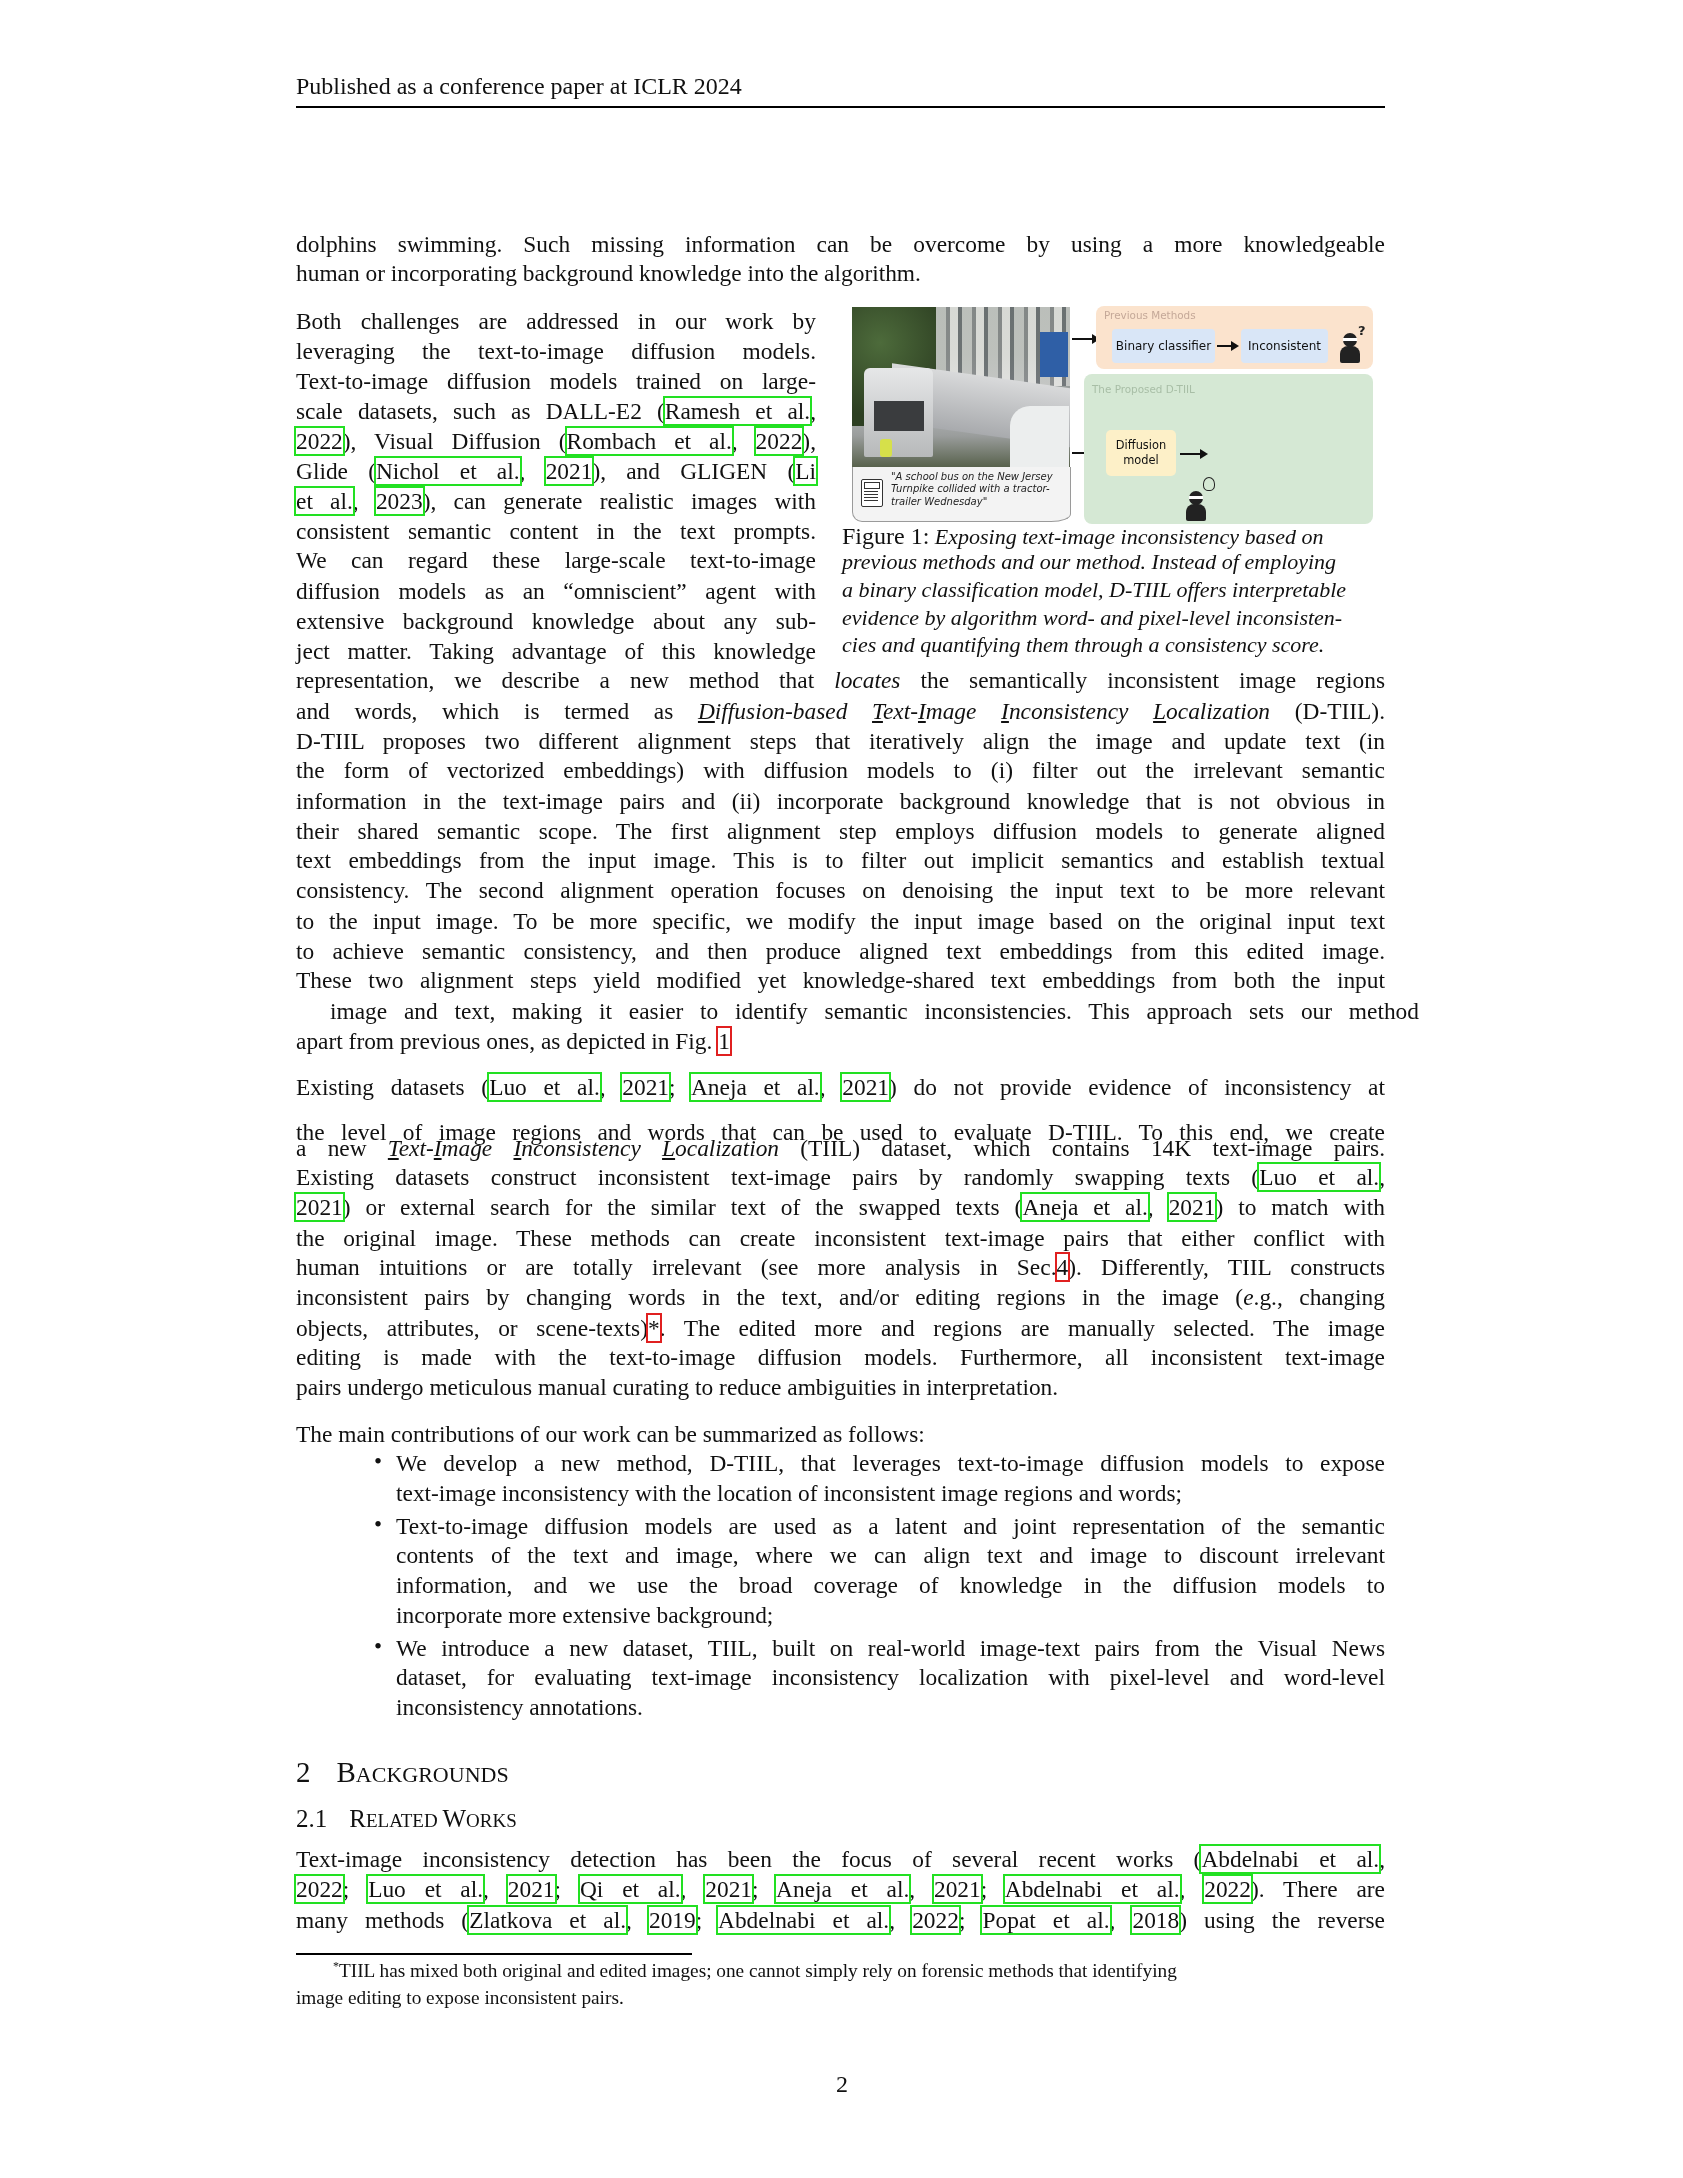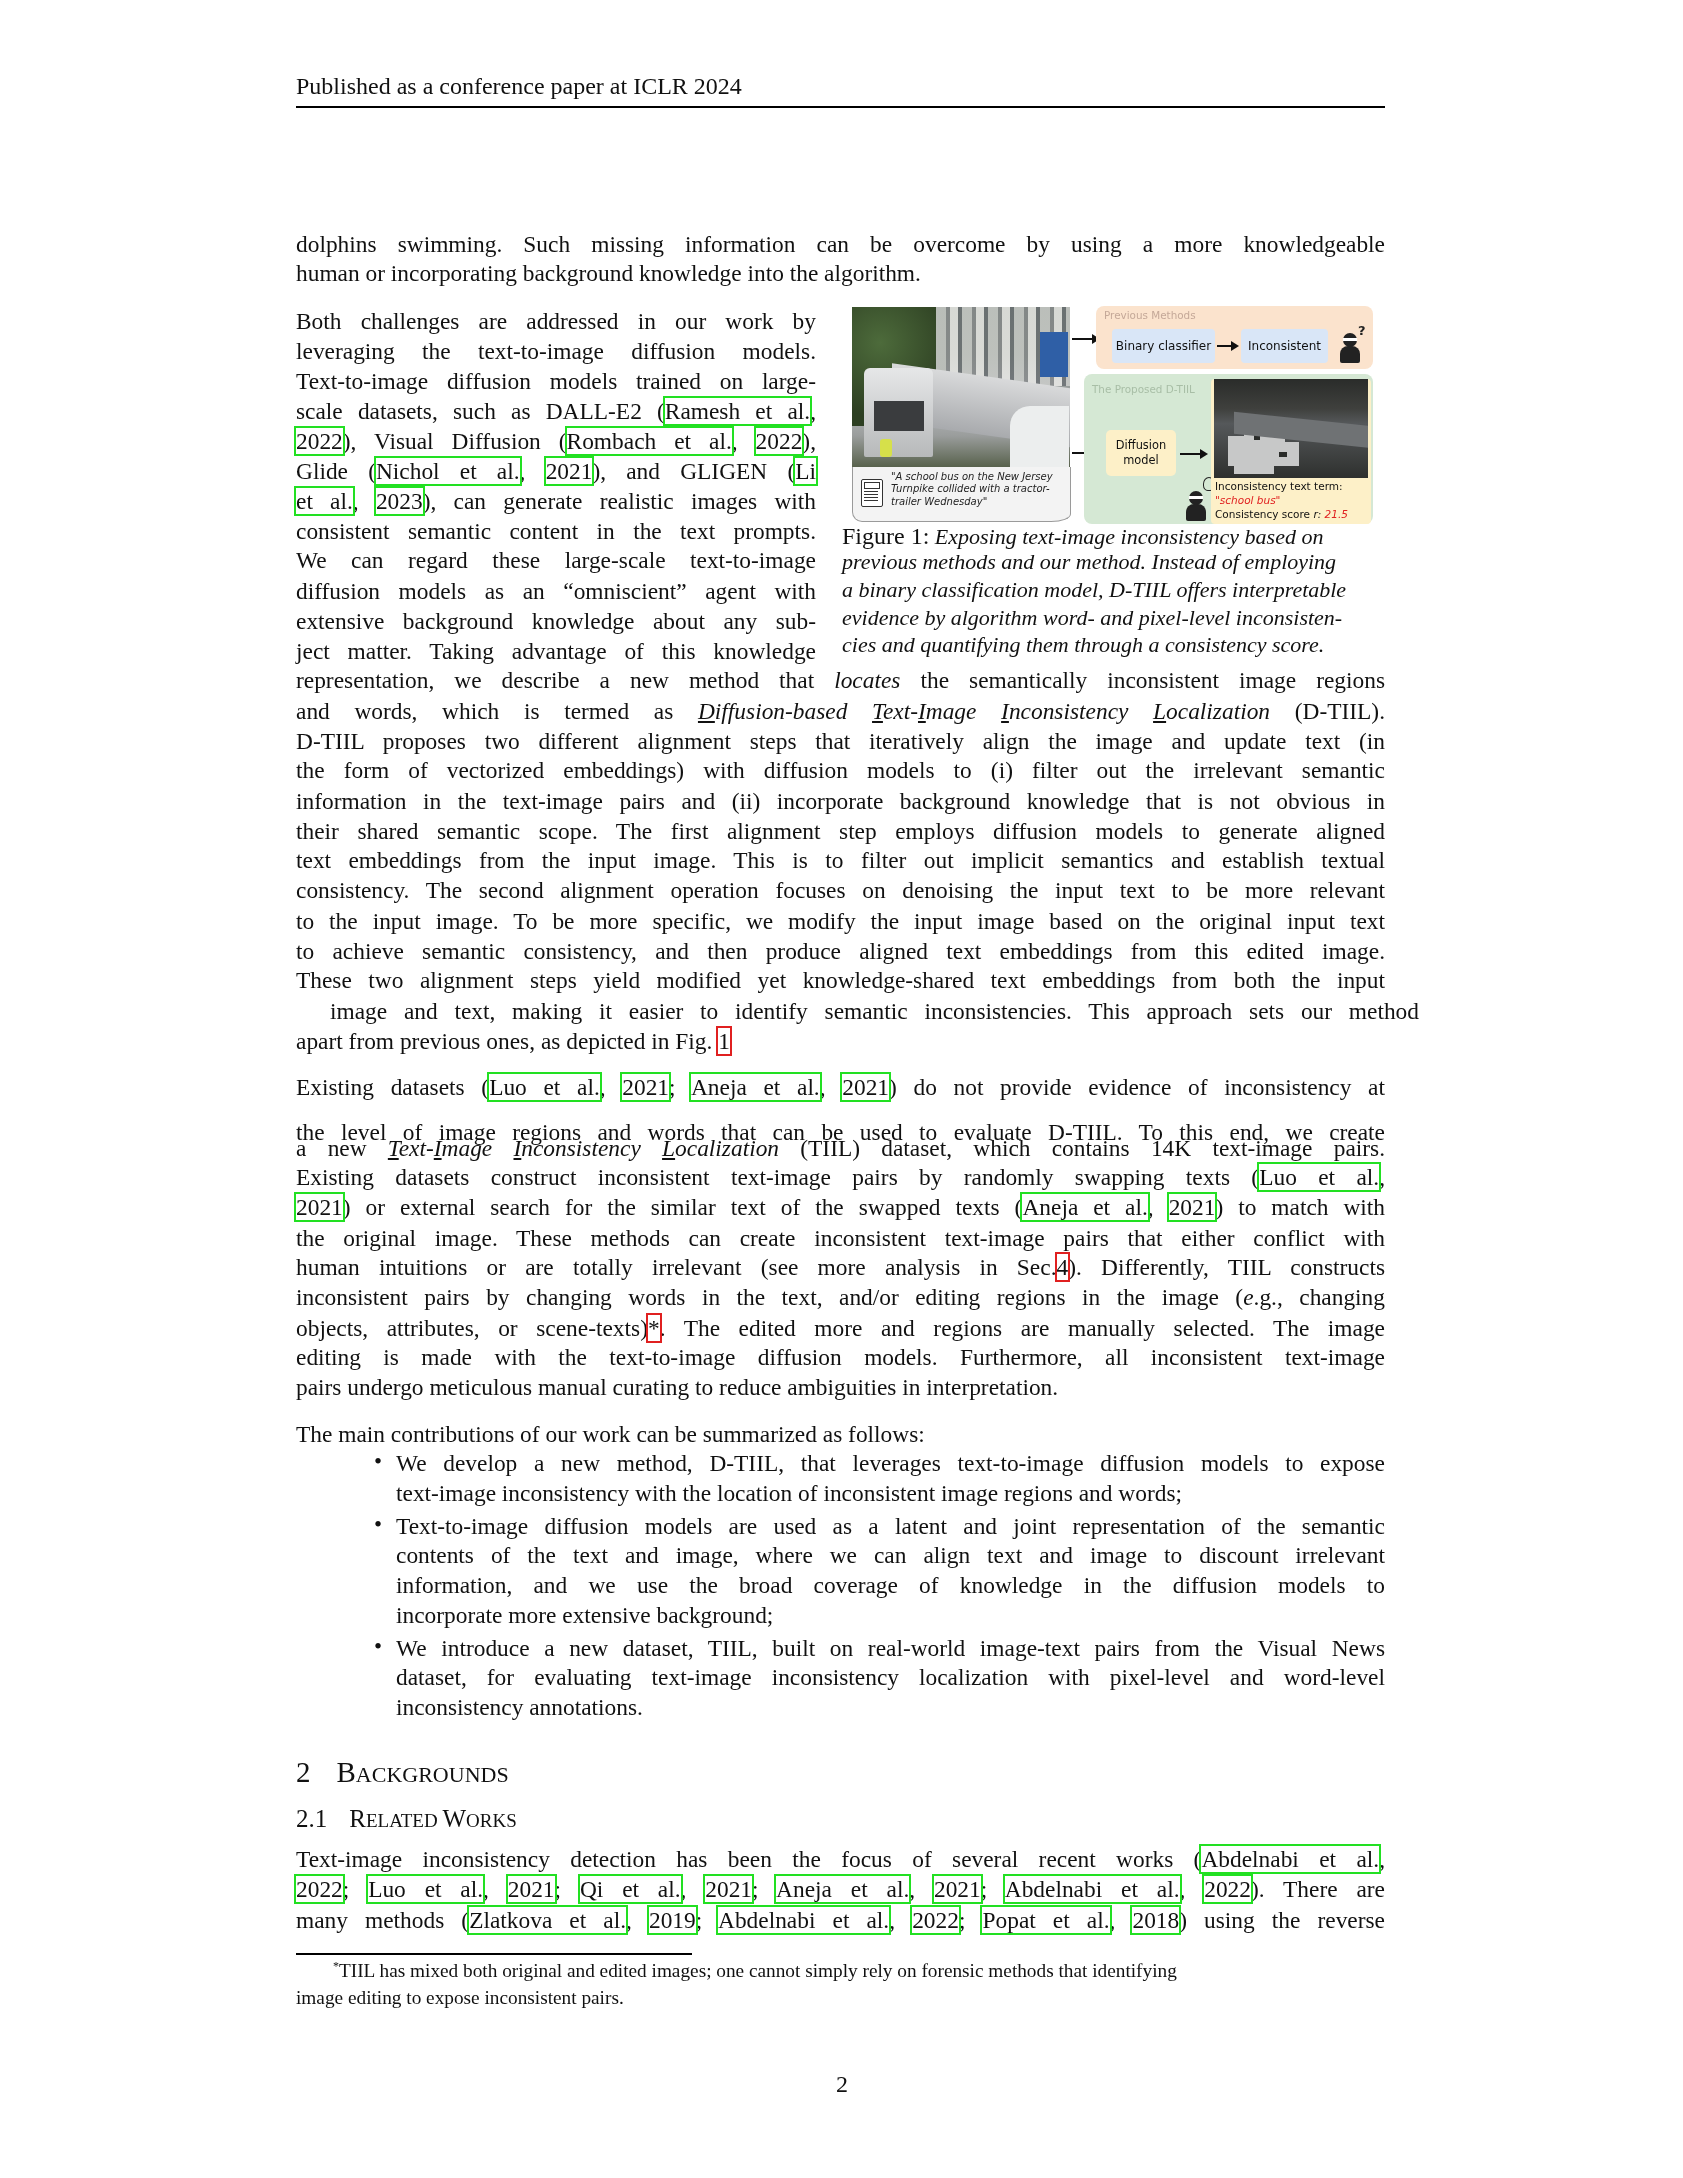--- a/index.html
+++ b/index.html
@@ -148,34 +148,20 @@
   <div class="green-box">
     <div class="green-title">The Proposed D-TIIL</div>
     <div class="diff-box">Diffusion model</div>
     <div class="arrow" style="left:96px;top:79px;width:26px;"></div>
     <div class="person" style="left:101px;top:117px;">
       <div class="head"></div>
         <div class="band"></div>
         <div class="bodyp"></div>
     </div>
     <div class="bulb" style="left:119px;top:103px;"></div>
-    <div class="result-box">
-      <div class="result-img">
-        <div class="mask" style="left:14px;top:57px;width:57px;height:30px;"></div>
-        <div class="mask" style="left:30px;top:50px;width:30px;height:12px;"></div>
-        <div class="mask" style="left:59px;top:63px;width:26px;height:24px;"></div>
-        <div class="mask" style="left:20px;top:85px;width:40px;height:10px;"></div>
-        <div class="mask" style="left:40px;top:55px;width:6px;height:6px;background:#2a2c2a;"></div>
-        <div class="mask" style="left:65px;top:73px;width:8px;height:5px;background:#2a2c2a;"></div>
-        <div style="position:absolute;left:20px;top:40px;width:139px;height:22px;background:#6f7274;transform:skewY(6deg);"></div>
-      </div>
-      <div class="result-text" style="top:101px;">Inconsistency text term:</div>
-      <div class="result-text red" style="top:115px;">"school bus"</div>
-      <div class="result-text" style="top:129px;"><span>Consistency score </span><span style="font-style:italic">r:</span> <span class="red">21.5</span></div>
-    </div>
   </div>
 
   <div>
     <div class="caption-line" style="top:523px;"><span class="fig-label">Figure 1:</span> <span class="it">Exposing text-image inconsistency based on</span></div>
     <div class="caption-line it" style="top:549px;">previous methods and our method. Instead of employing</div>
     <div class="caption-line it" style="top:577px;">a binary classification model, D-TIIL offers interpretable</div>
     <div class="caption-line it" style="top:605px;">evidence by algorithm word- and pixel-level inconsisten-</div>
     <div class="caption-line it" style="top:632px;">cies and quantifying them through a consistency score.</div>
   </div>
 </div>

